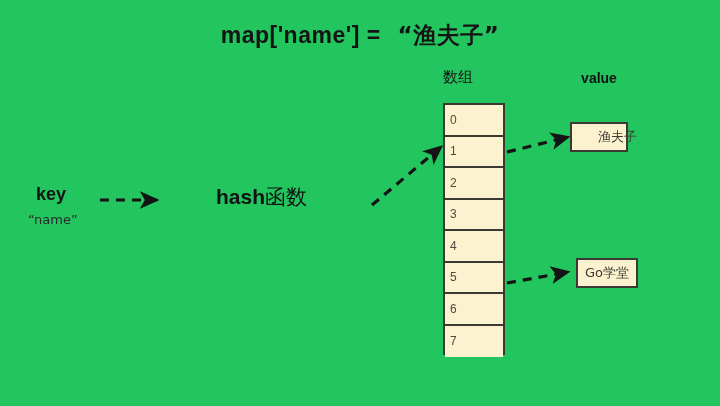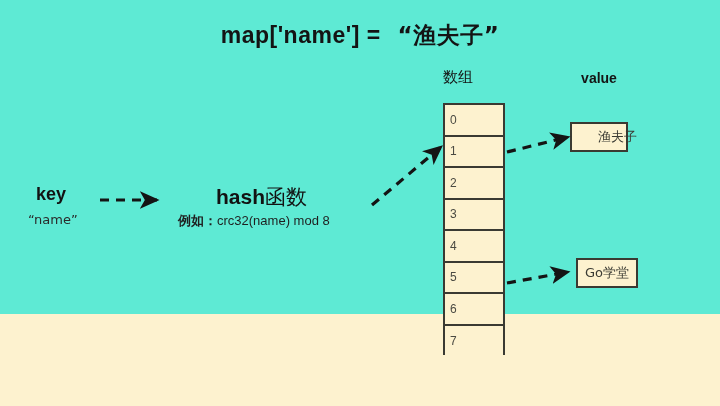--- a/index.html
+++ b/index.html
@@ -10,22 +10,22 @@
     width: 720px;
     height: 406px;
     background: #FDF2CF;
     font-family: "Liberation Sans", sans-serif;
     color: #1a1a1a;
     overflow: hidden;
   }
   #stage {
     position: relative;
     width: 720px;
-    height: 314px;
-    background: #5eead4;
+    height: 406px;
+    background: #22c55e;
   }
   .abs { position: absolute; }
 
   
   #title {
     left: 0;
     top: 20px;
     width: 720px;
     text-align: center;
     font-size: 23px;
@@ -155,21 +155,20 @@
 <div id="stage" class="abs">
 
   <div id="title" class="abs">
     <span>map['name'] = </span><span class="sp"></span><span class="zh">“渔夫子”</span>
   </div>
 
   <div id="key-label" class="abs">key</div>
   <div id="key-value" class="abs">“name”</div>
 
   <div id="hash-label" class="abs"><span>hash</span><span class="zh">函数</span></div>
-  <div id="hash-example" class="abs"><span class="zh">例如：</span><span class="mono">crc32(name) mod 8</span></div>
 
   <div id="array-header" class="abs">数组</div>
   <div id="value-header" class="abs">value</div>
 
   <div id="array" class="abs">
     <div class="cell">
         <span class="cell-label">0</span>
       </div>
     <div class="cell">
         <span class="cell-label">1</span>

